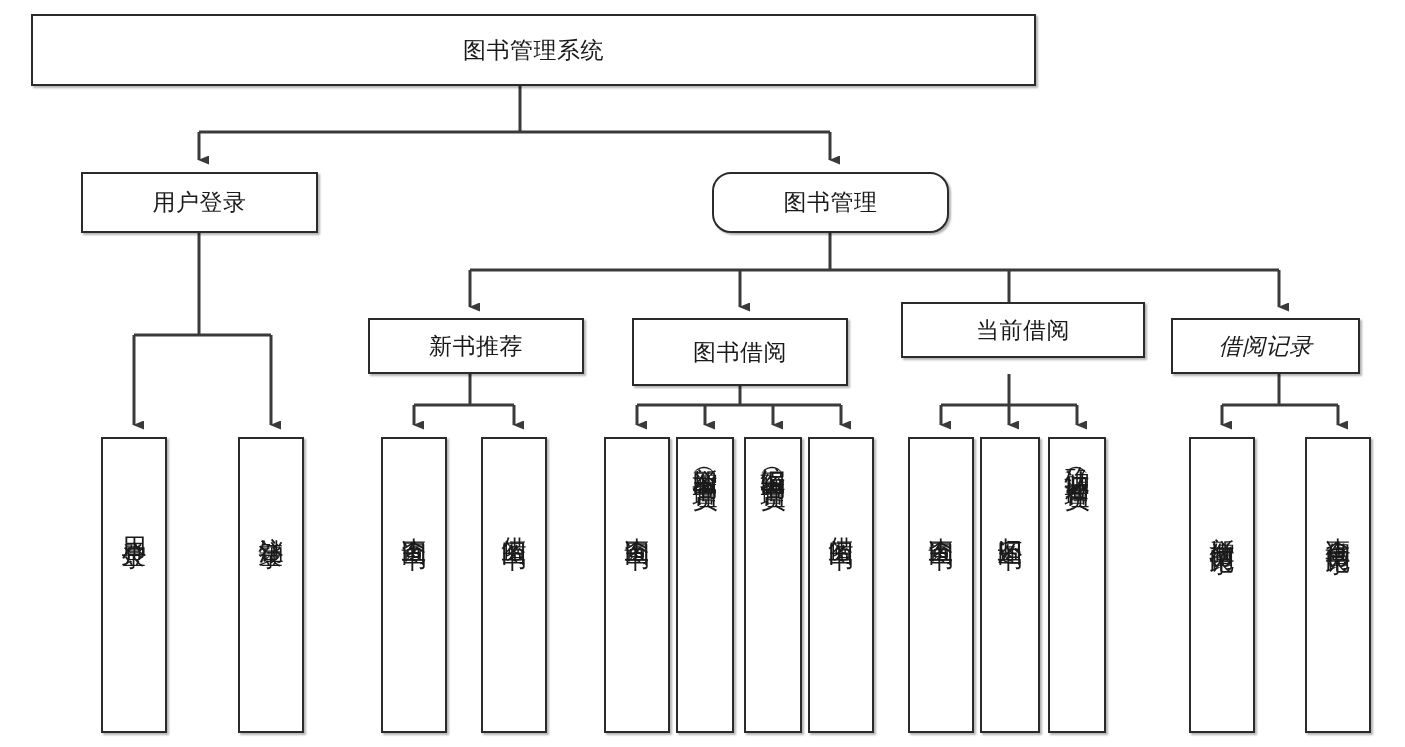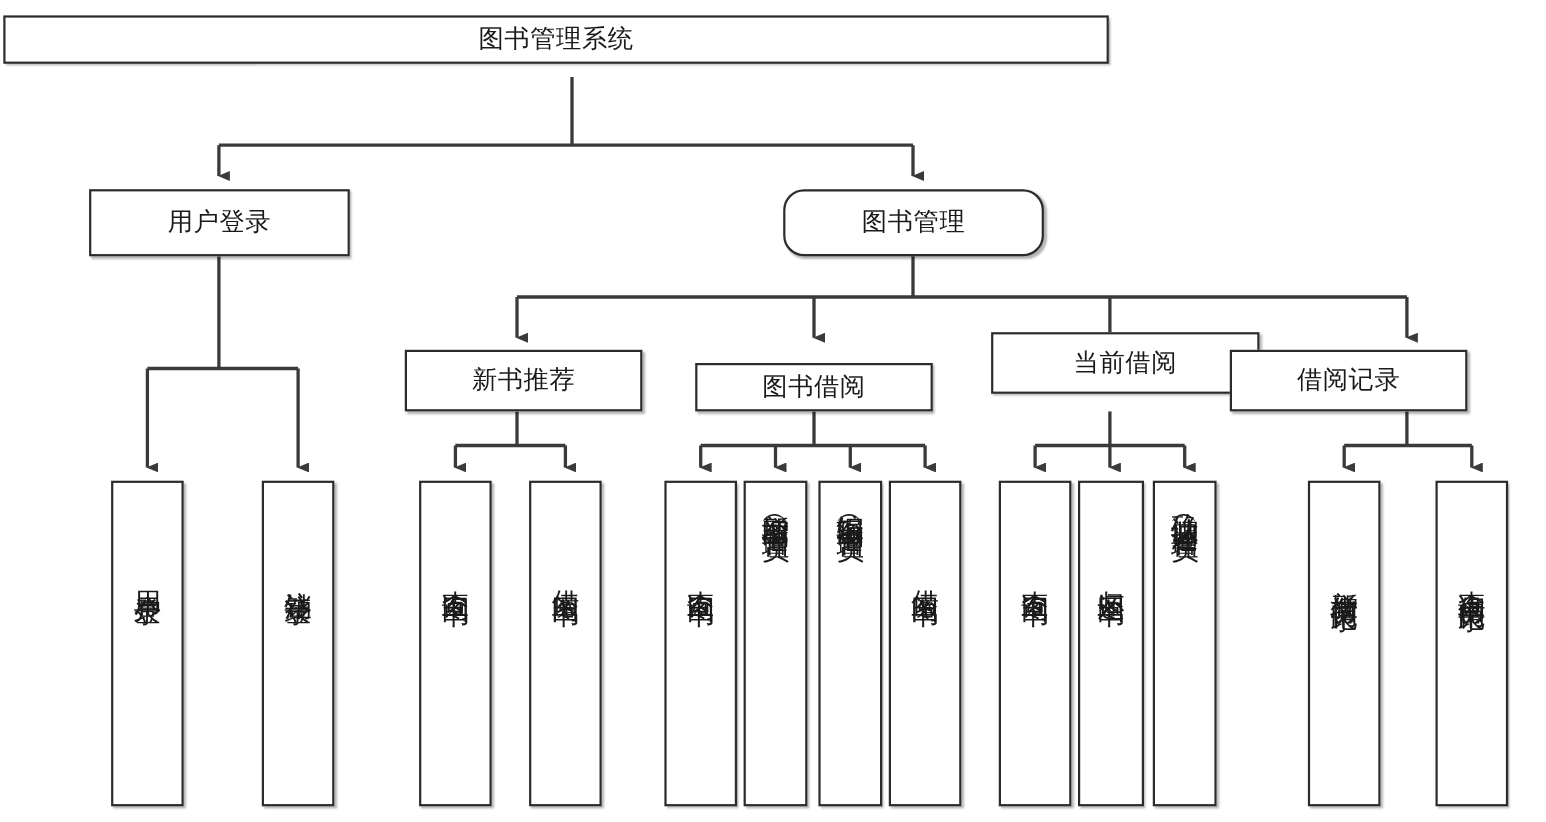--- a/index.html
+++ b/index.html
@@ -127,41 +127,41 @@
       <path d="M 1009,405 L 1009,425" marker-end="url(#arrowhead)"></path>
       <path d="M 1077,405 L 1077,425" marker-end="url(#arrowhead)"></path>
 
       <path d="M 1279,374 L 1279,405"></path>
       <path d="M 1222,405 L 1338,405"></path>
       <path d="M 1222,405 L 1222,425" marker-end="url(#arrowhead)"></path>
       <path d="M 1338,405 L 1338,425" marker-end="url(#arrowhead)"></path>
     </g>
   </svg>
 
-  <div class="node root horiz" style="left:3px; top:14px; width:1005px; height:44px;">
+  <div class="node root horiz" style="left:31px; top:14px; width:1005px; height:72px;">
     <span class="label">图书管理系统</span>
   </div>
 
   <div class="node horiz" style="left:81px; top:172px; width:237px; height:61px;">
     <span class="label">用户登录</span>
   </div>
   <div class="node horiz" style="left:712px; top:172px; width:237px; height:61px;border-radius:19px;">
     <span class="label">图书管理</span>
   </div>
 
   <div class="node horiz" style="left:368px; top:318px; width:216px; height:56px;">
     <span class="label">新书推荐</span>
   </div>
-  <div class="node horiz" style="left:632px; top:318px; width:216px; height:44px;margin-top:12px;">
+  <div class="node horiz" style="left:632px; top:318px; width:216px; height:68px;">
     <span class="label">图书借阅</span>
   </div>
   <div class="node horiz" style="left:901px; top:302px; width:244px; height:56px;">
     <span class="label">当前借阅</span>
   </div>
-  <div class="node horiz" style="left:1118px; top:318px; width:216px; height:56px;">
+  <div class="node horiz" style="left:1171px; top:318px; width:189px; height:56px;font-style:italic;">
     <span class="label">借阅记录</span>
   </div>
 
   <div class="node vert mid" style="left:101px; top:437px; width:66px; height:296px;">
     <span class="label">用户登录</span>
   </div>
   <div class="node vert mid" style="left:238px; top:437px; width:66px; height:296px;">
     <span class="label">注销登录</span>
   </div>
 

